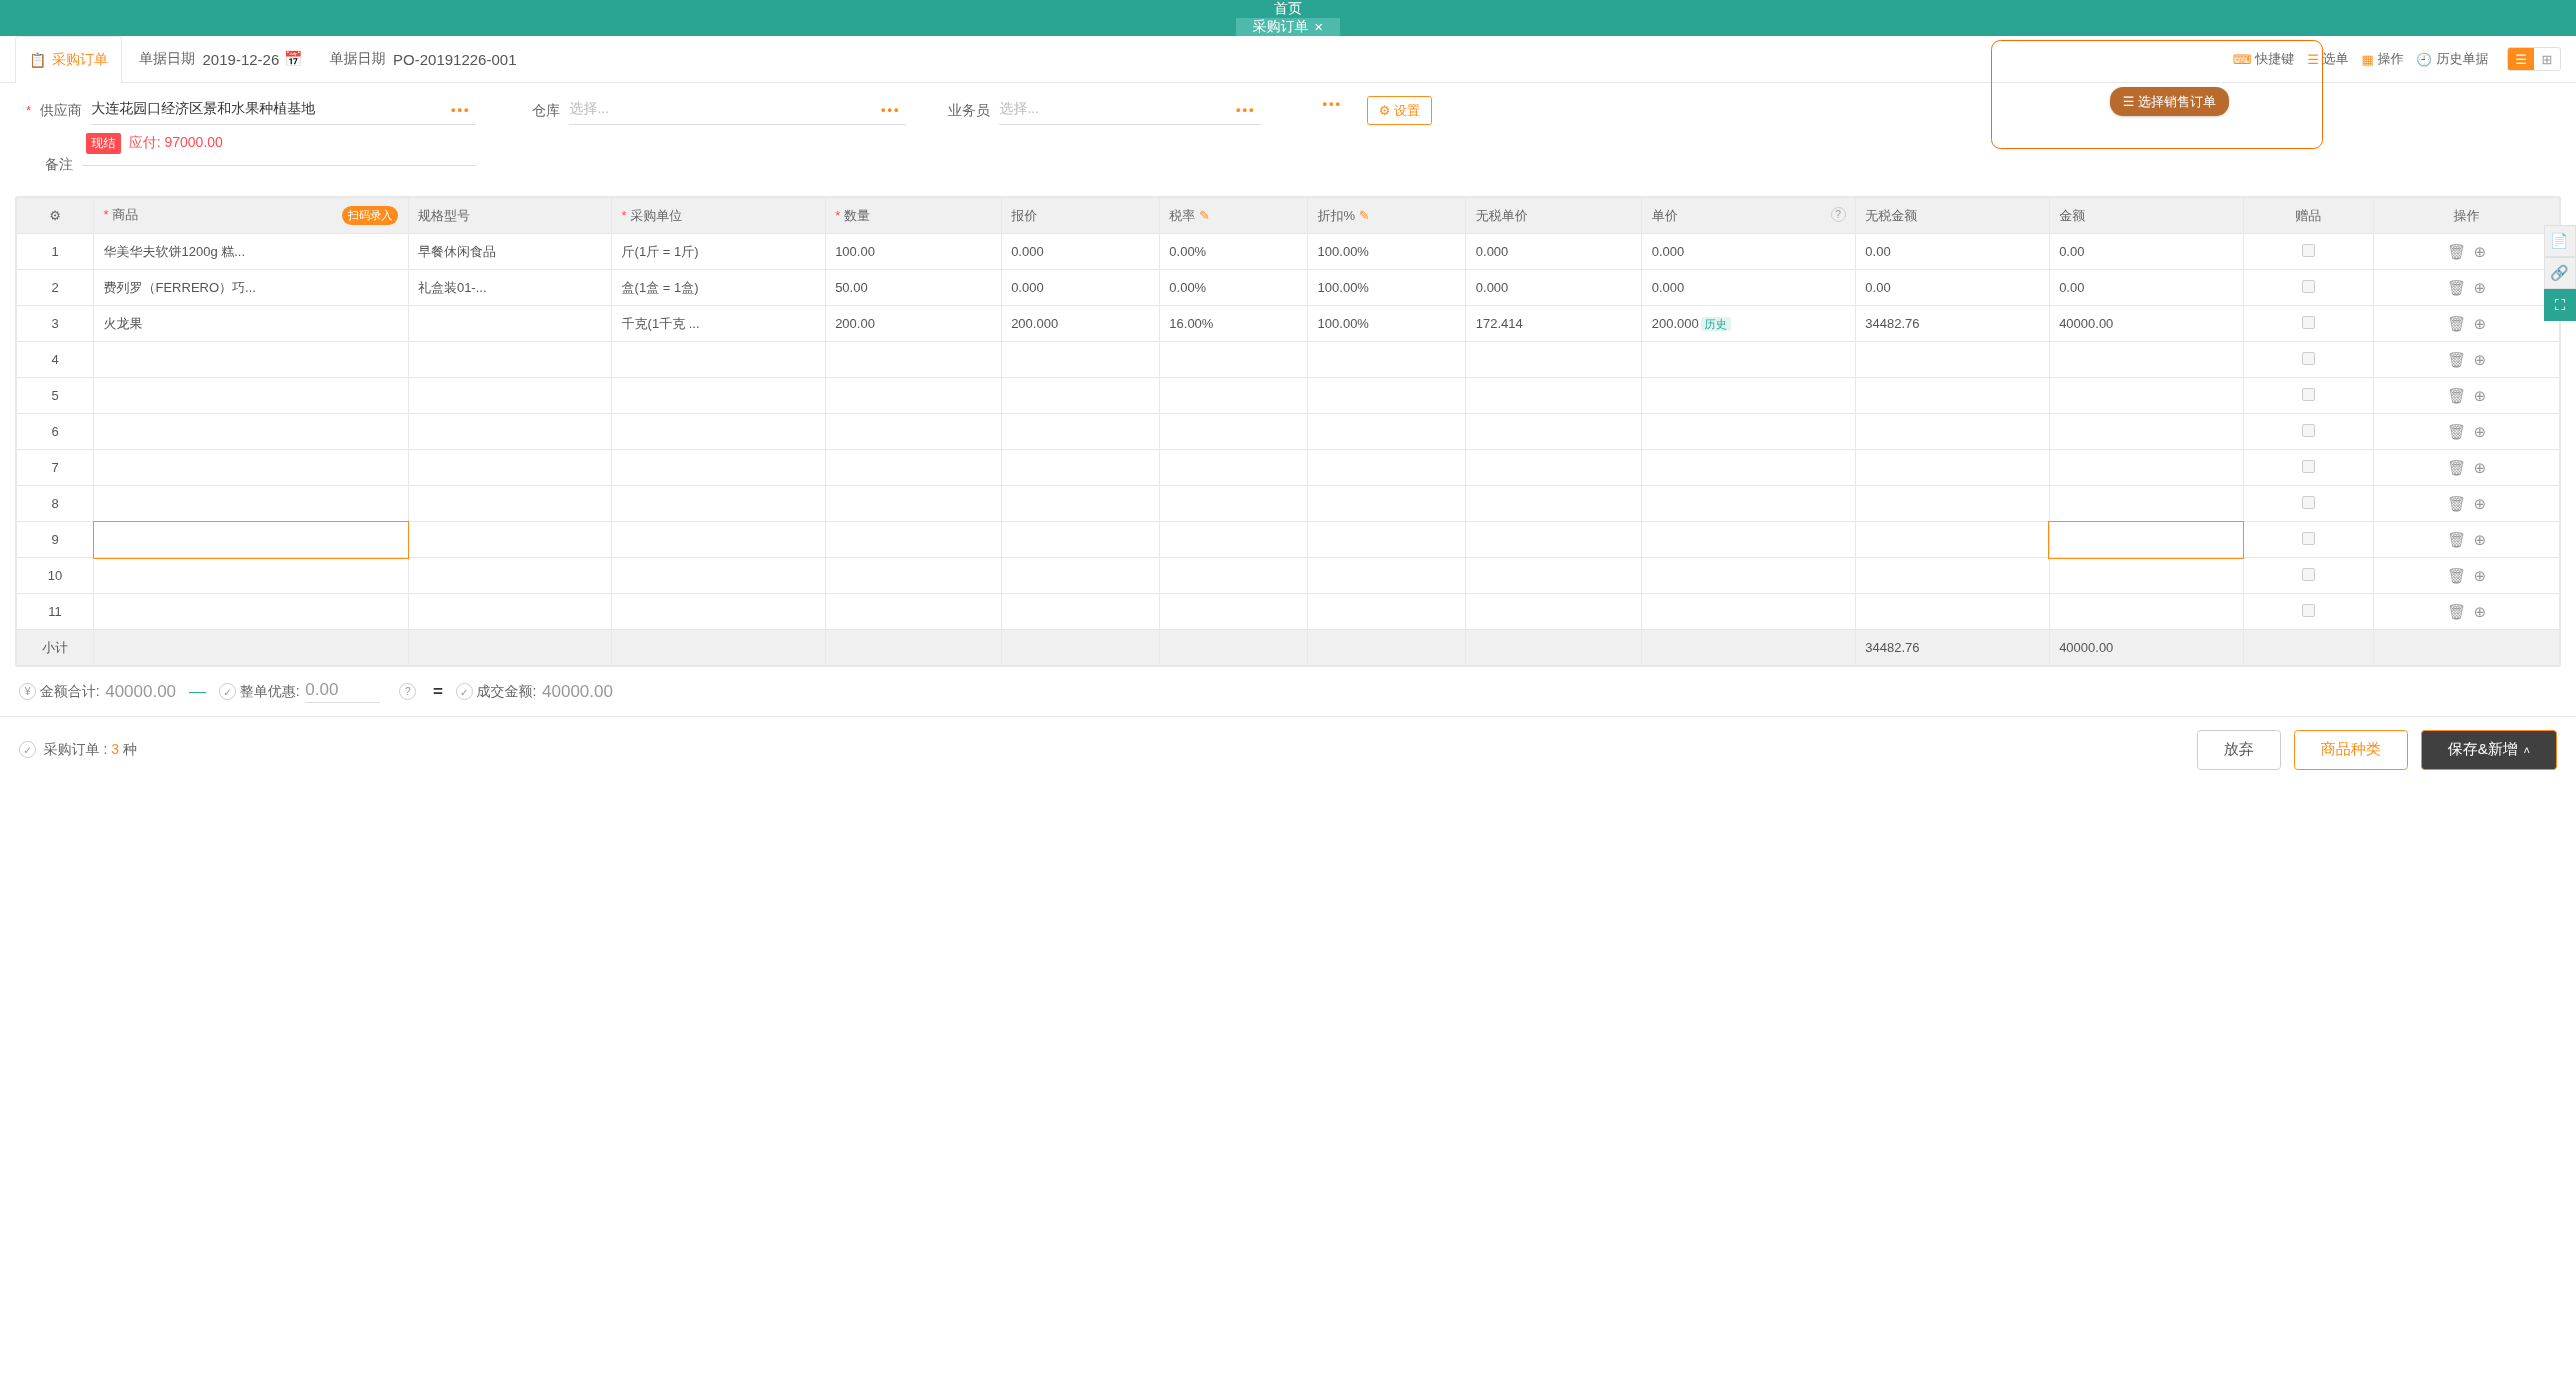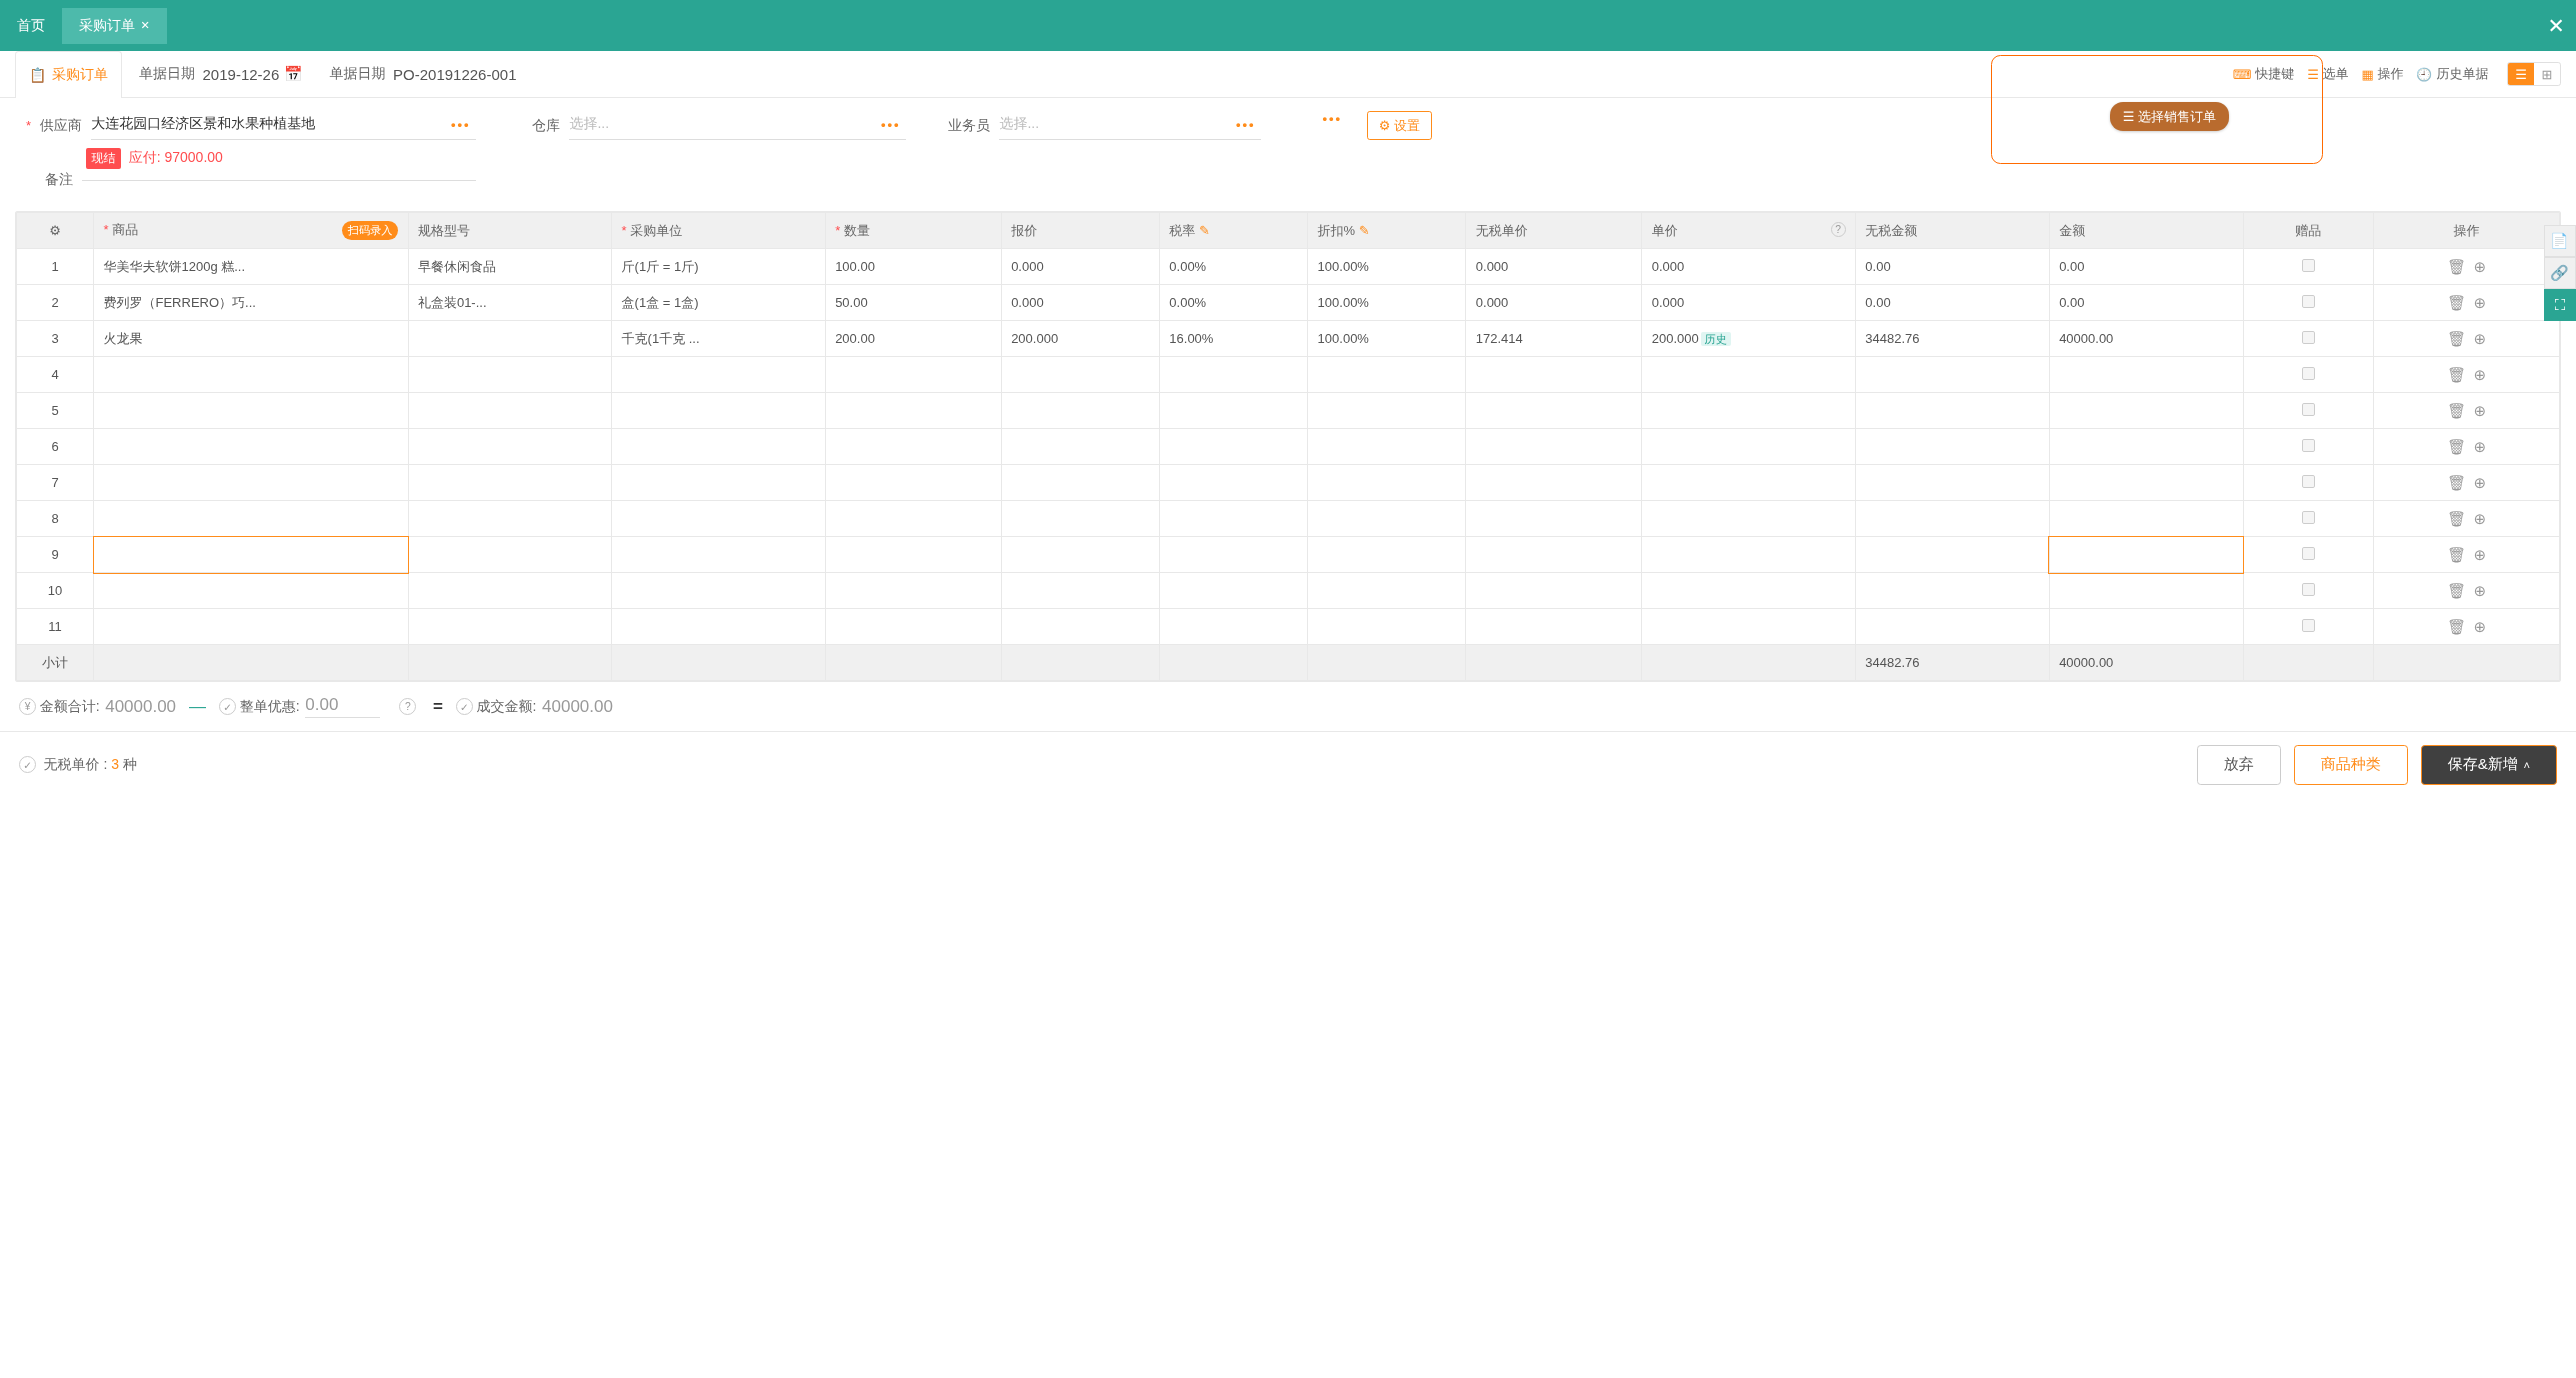--- a/index.html
+++ b/index.html
@@ -1,19 +1,19 @@
 <!DOCTYPE html>
 <html style="font-size:15px"><head>
 <meta charset="utf-8">
 <style>
 * { box-sizing: border-box; margin: 0; padding: 0; }
 body { font-family: -apple-system, "PingFang SC", "Microsoft YaHei", sans-serif; font-size: 13px; color: #333; background: #fff; }
 
 
-.top-tabs { display: flex; align-items: center; background: #2aa593; height: 51px; }
+.top-tabs { display: flex; align-items: center; background: #2aa593; height: 36px; flex-direction: column; }
 .tab { padding: 0 17px; height: 36px; display: flex; align-items: center; color: #fff; cursor: pointer; font-size: 14px; }
 .tab.active { background: #4dbaab; }
 .tab .close { margin-left: 5.6px; font-size: 11.2px; }
 .close-x { margin-left: auto; margin-right: 11.2px; color: #fff; cursor: pointer; font-size: 20.6px; }
 
 
 .header-row { display: flex; align-items: center; height: 47px; border-bottom: 0.9px solid #e8e8e8; padding: 0 15px; position: relative; }
 .doc-tab { display: flex; align-items: center; padding: 0 13px; height: 47px; border: 0.9px solid #e8e8e8; border-bottom: none; border-radius: 3.7px 3.7px 0 0; color: #ff8c1a; font-size: 14px; margin-right: 17px; background: #fff; }
 .doc-tab .ico { margin-right: 5.6px; }
 .header-label { color: #666; margin-right: 7.5px; font-size: 14px; font-family: Liberation Serif, serif; }
@@ -424,21 +424,21 @@
   <span class="circ" style="margin-left:19px;">?</span>
   <span class="eq">=</span>
   <span class="circ">✓</span>
   <span>成交金额:</span>
   <span class="totals-val">40000.00</span>
 </div>
 
 <div class="footer">
   <div class="info">
     <span class="circ">✓</span>
-    <span>无税单价 :</span>
+    <span>采购订单 :</span>
     <span class="num">3</span>
     <span>种</span>
   </div>
   <button class="btn">放弃</button>
   <button class="btn outline-orange">商品种类</button>
   <button class="btn orange">
       <span>保存&amp;新增</span>
       <span class="chev">˄</span>
     </button>
 </div>

